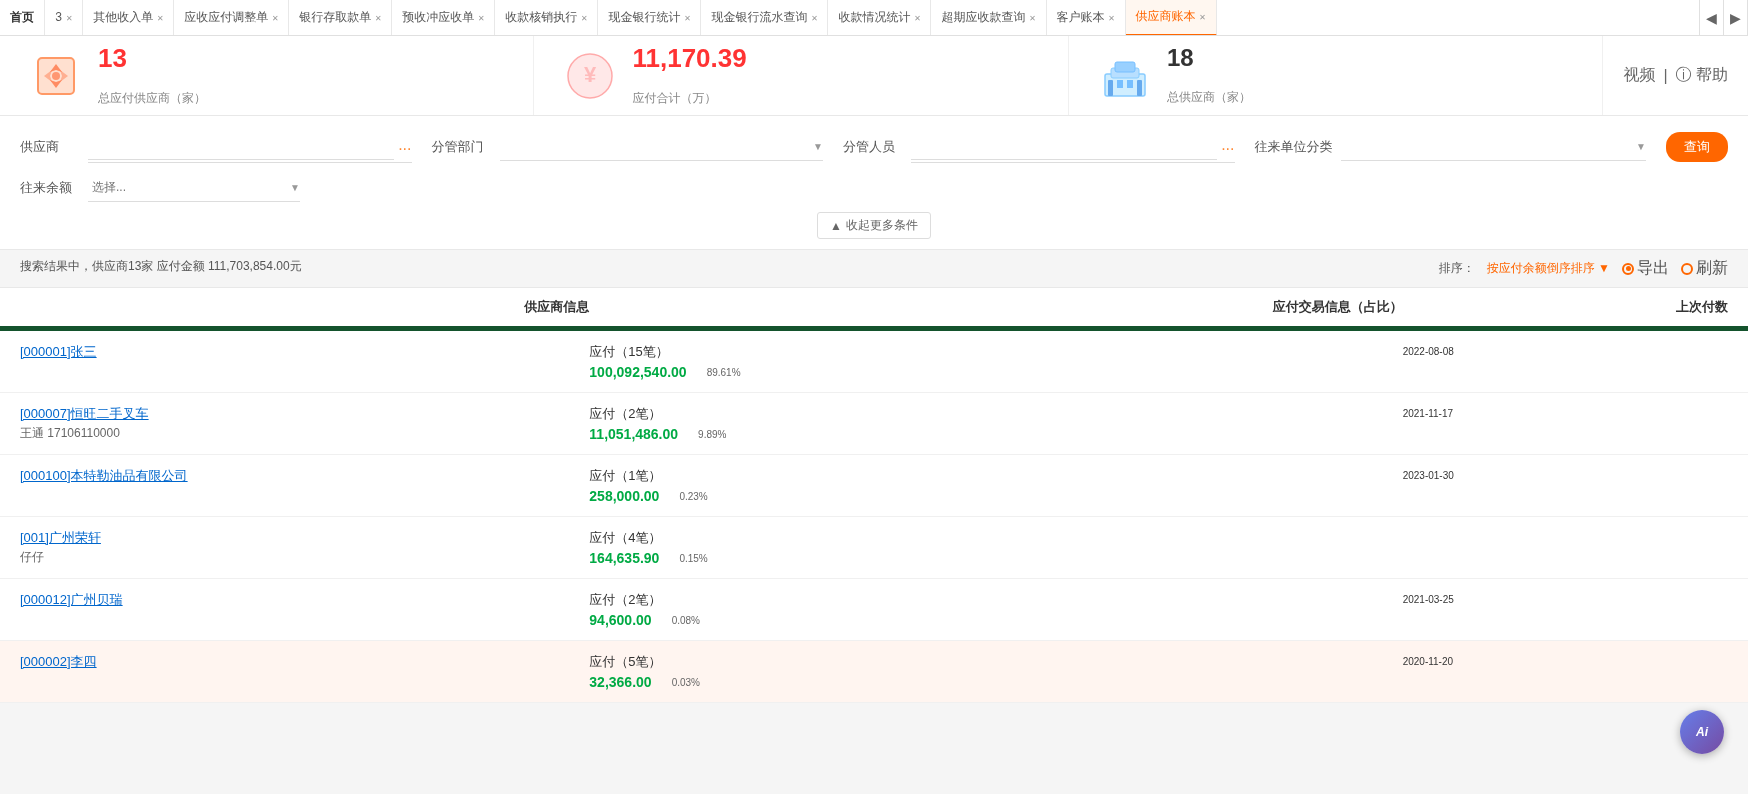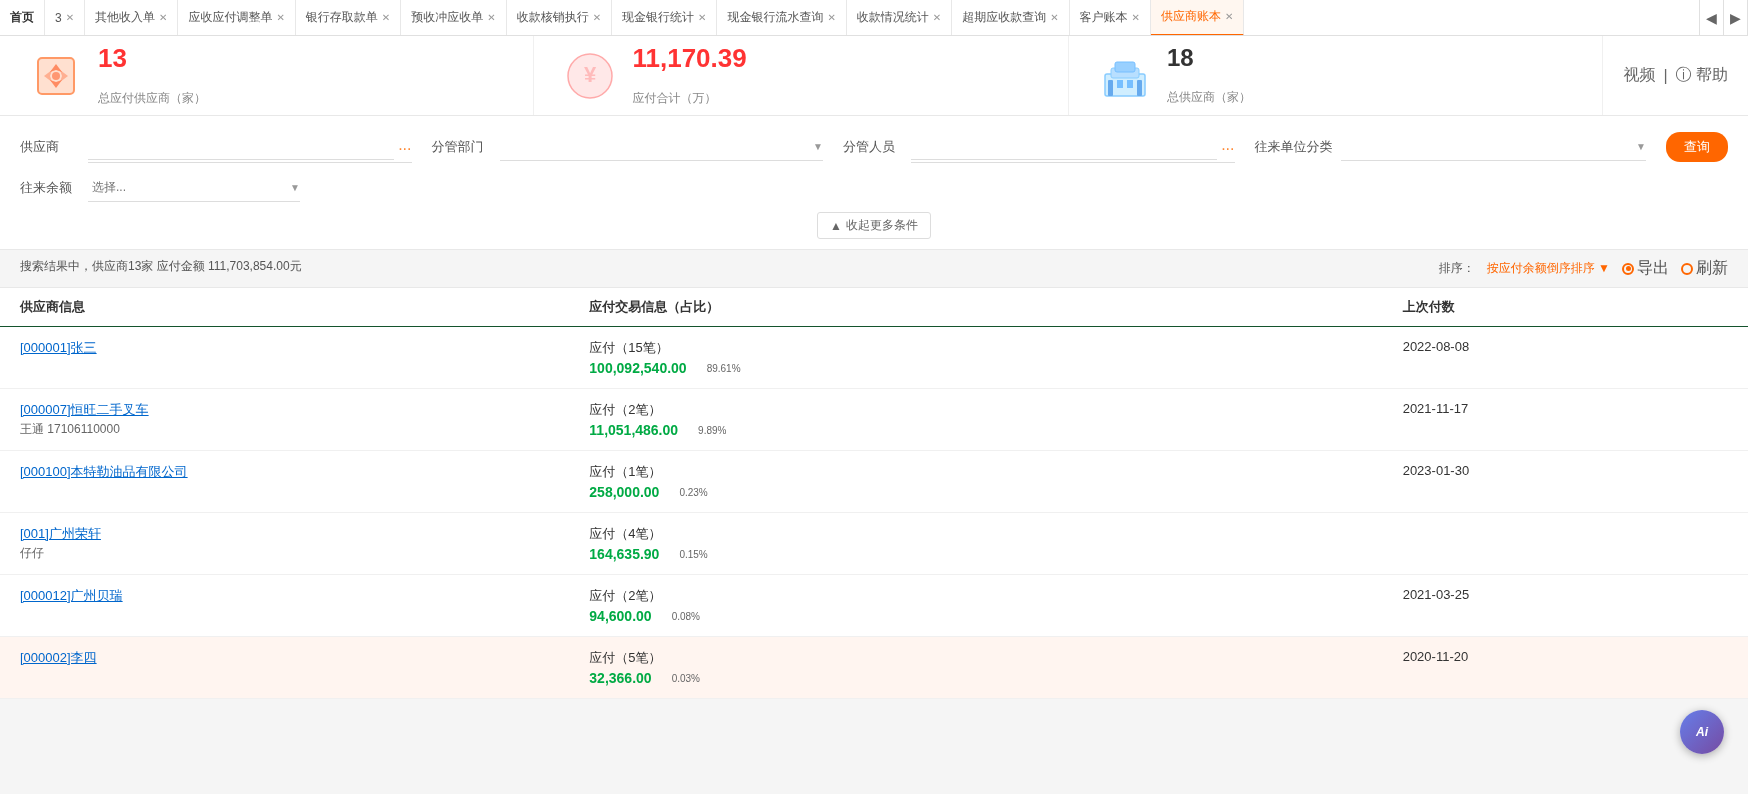--- a/index.html
+++ b/index.html
@@ -19,20 +19,21 @@
       display: flex;
       align-items: center;
       padding: 0 10px;
       height: 36px;
       border-right: 1px solid #e8e8e8;
       white-space: nowrap;
       cursor: pointer;
       font-size: 12px;
       color: #555;
       flex-shrink: 0;
+      font-family: Liberation Mono, monospace;
     }
     .nav-tab.active { background: #fff7f0; color: #ff6600; border-bottom: 2px solid #ff6600; }
     .nav-tab .close-btn {
       margin-left: 4px;
       color: #999;
       font-size: 10px;
       cursor: pointer;
     }
     .nav-tab.home { color: #333; font-weight: bold; }
     .nav-arrows {
@@ -240,24 +241,25 @@
 
     
     .main-content {
       background: #fff;
       margin: 0;
     }
     .table-header {
       display: flex;
       padding: 10px 20px;
       background: #fff;
-      border-bottom: 1px solid #14532d;
+      border-bottom: 5px solid #14532d;
       font-weight: bold;
       font-size: 13px;
       color: #333;
+      text-align: right;
     }
     .col-supplier { flex: 3.5; }
     .col-transaction { flex: 5; }
     .col-lastpay { flex: 2; }
     .table-row {
       display: flex;
       padding: 12px 20px;
       border-bottom: 1px solid #f0f0f0;
       background: #fff;
       align-items: flex-start;
@@ -274,21 +276,21 @@
     .transaction-info { display: flex; flex-direction: column; gap: 3px; }
     .transaction-label { font-size: 13px; color: #333; }
     .transaction-amount {
       font-size: 14px;
       color: #00aa44;
       font-weight: bold;
       cursor: pointer;
     }
     .transaction-row { display: flex; align-items: center; gap: 20px; }
     .transaction-percent { color: #666; font-size: 10px; }
-    .last-pay { font-size: 13px; color: #333; }
+    .last-pay { font-size: 10px; color: #333; }
 
     
     ::-webkit-scrollbar { width: 6px; height: 6px; }
     ::-webkit-scrollbar-track { background: #f1f1f1; }
     ::-webkit-scrollbar-thumb { background: #ccc; border-radius: 3px; }
 
     .ai-badge {
       position: fixed;
       right: 24px;
       bottom: 40px;

